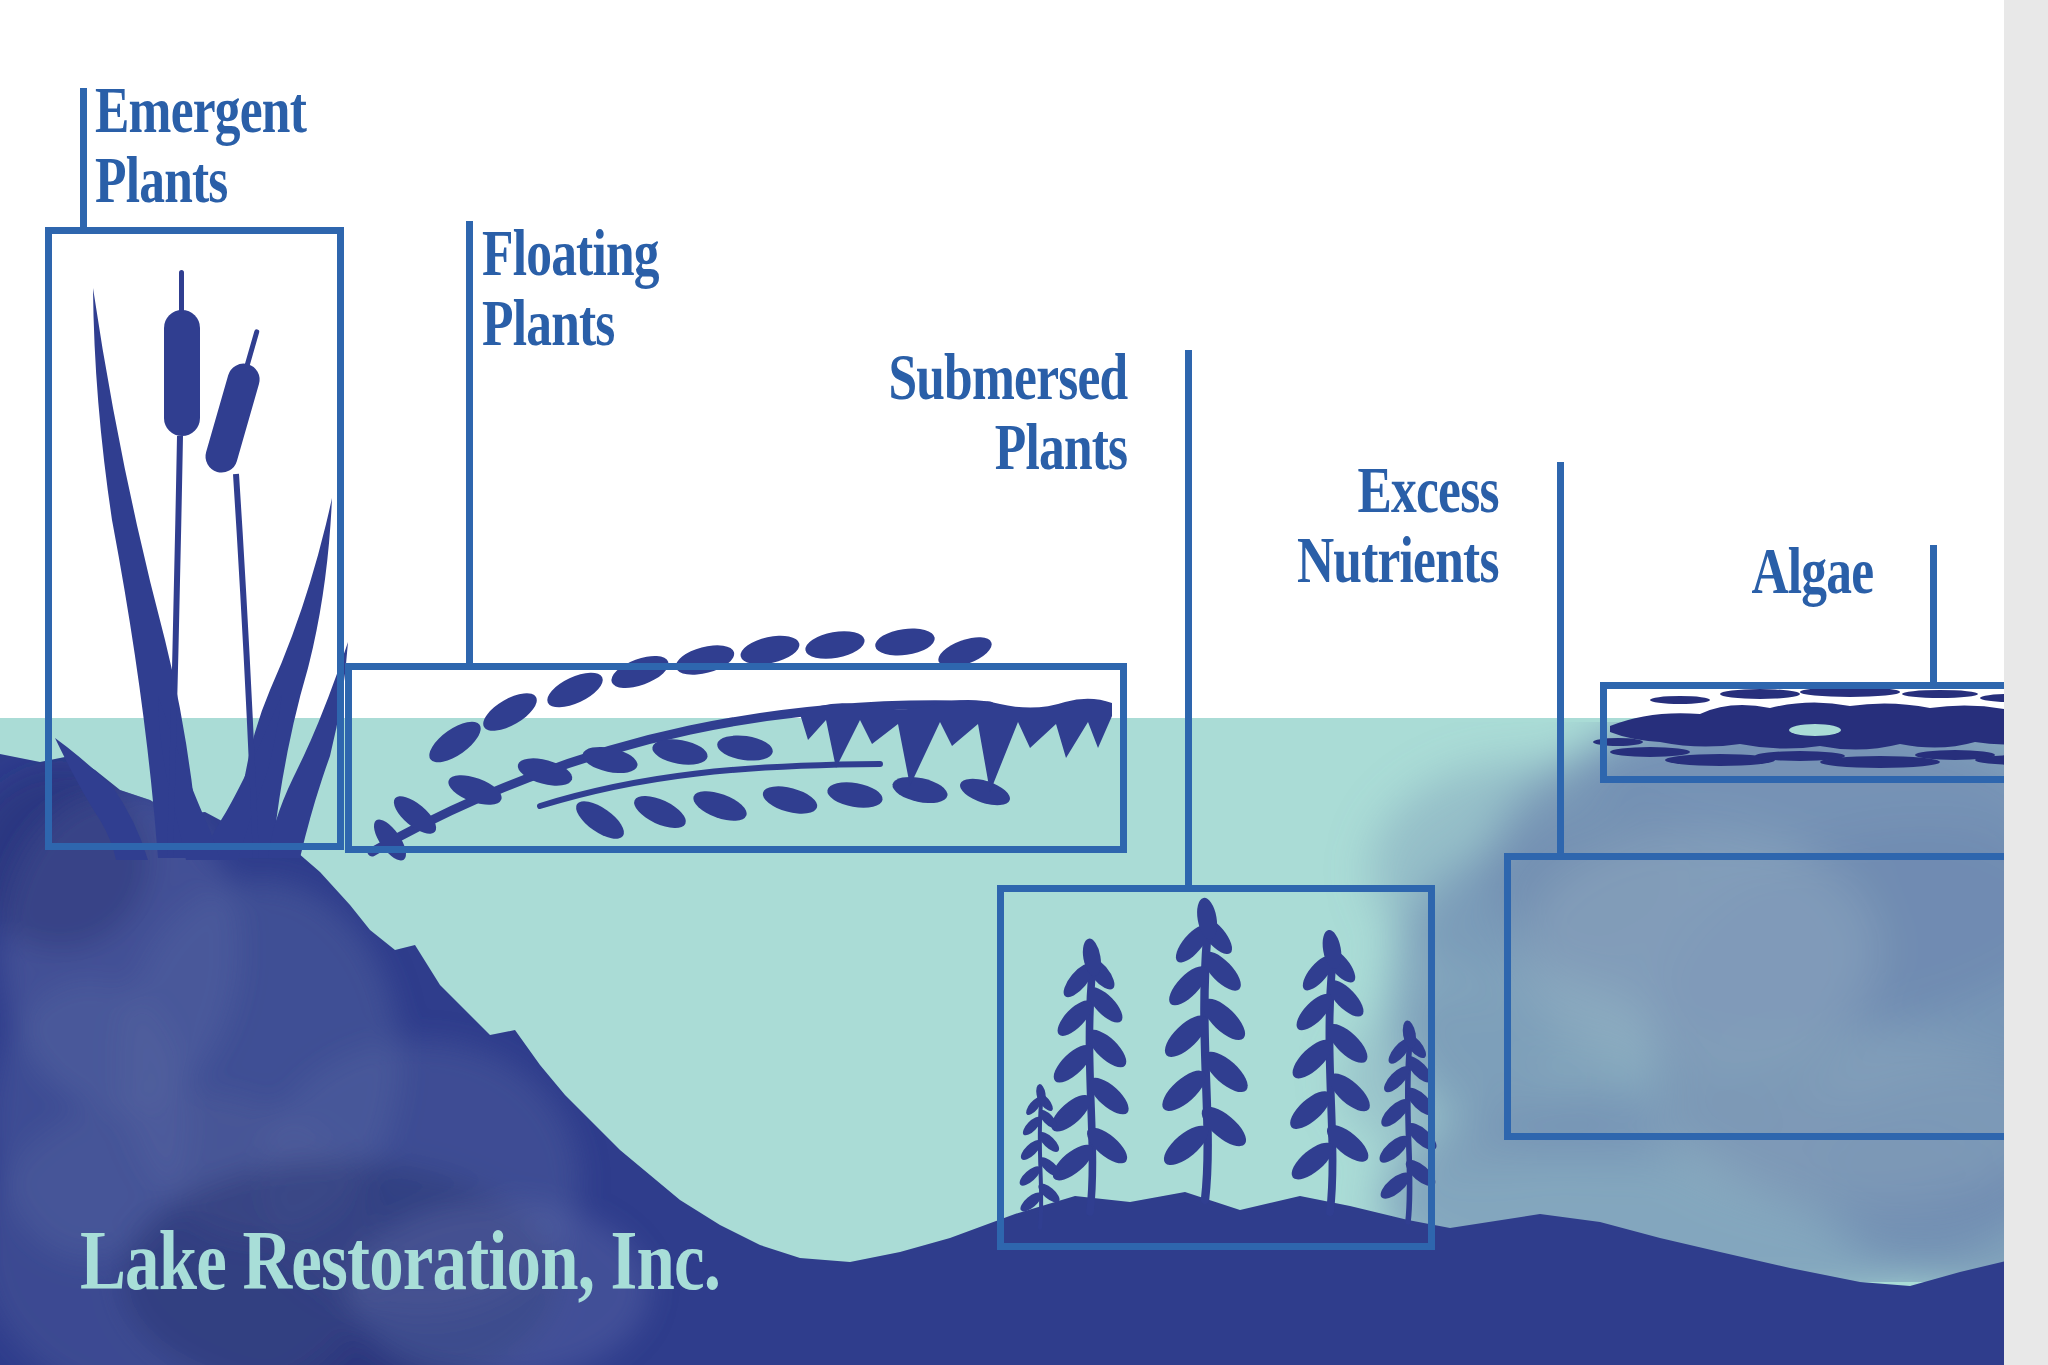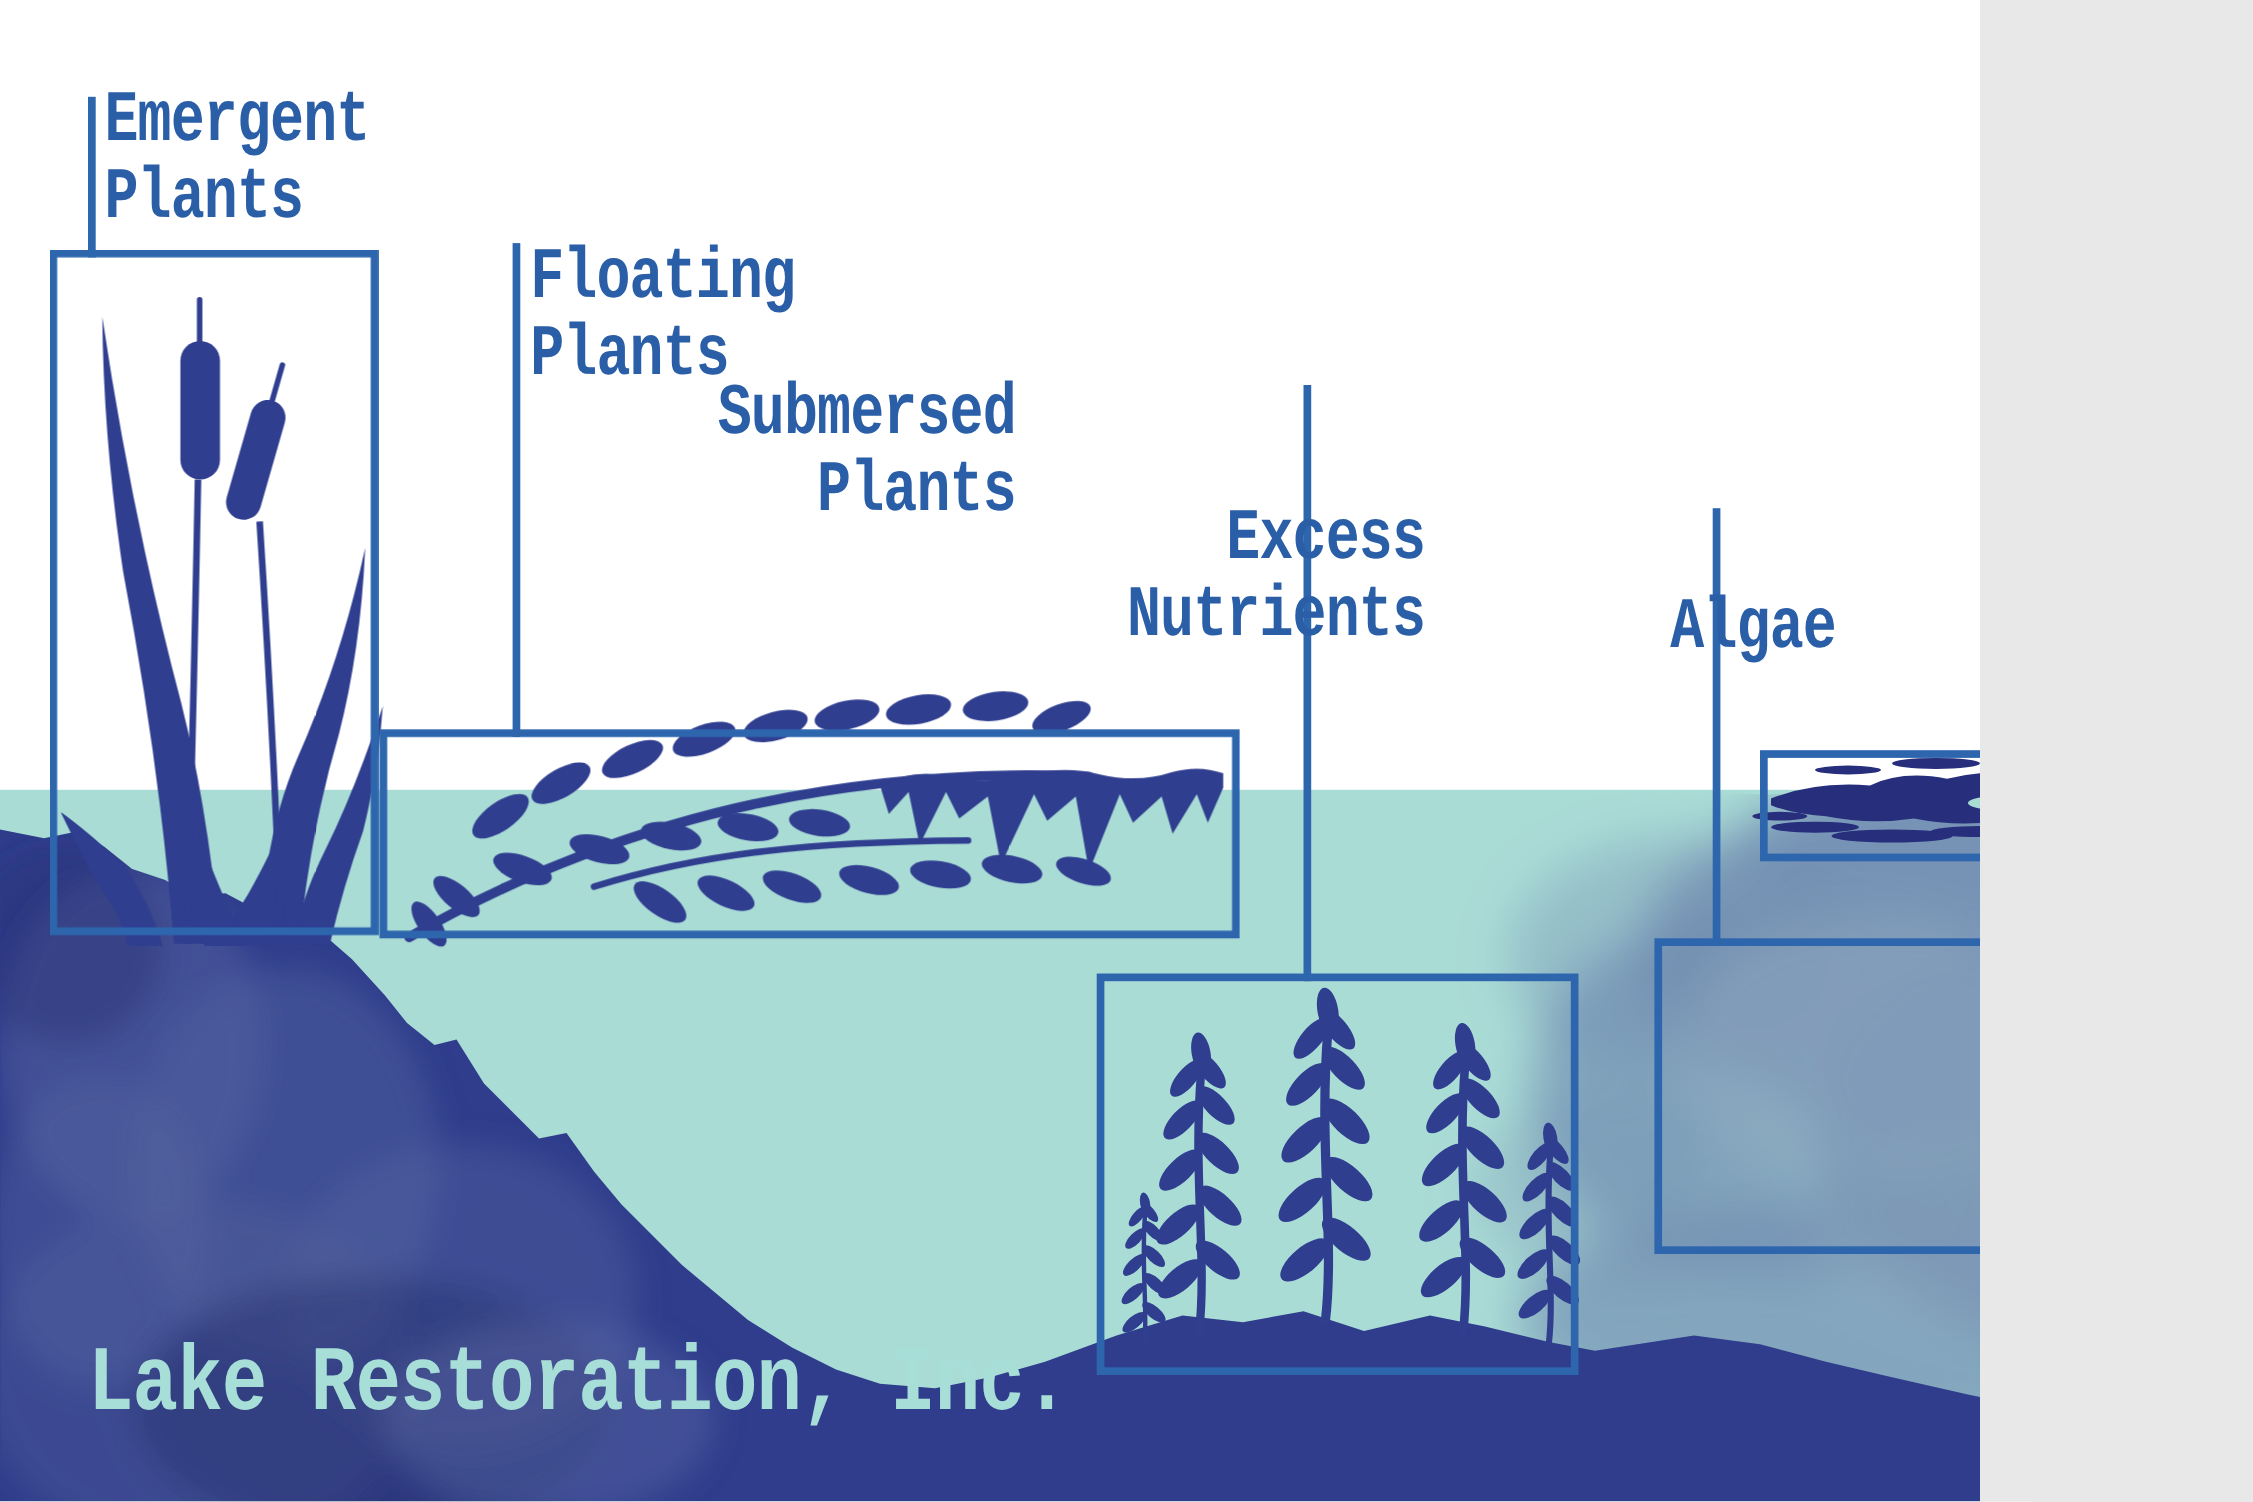--- a/index.html
+++ b/index.html
@@ -3,23 +3,23 @@
 <meta charset="utf-8">
 <style>
   :root{
     --label-blue:#2a5fa8; --line-blue:#2e66ae; --plant-navy:#303e90;
     --algae-navy:#272f7c; --shore-navy:#2f3d8c; --shore-light:#55649f;
     --water-teal:#aadcd6; --plume-slate:#6f8ab0; --plume-light:#8fa9bf;
     --logo-teal:#a8ded8; --background:#ffffff;
   }
   html,body{margin:0;padding:0;background:#e8e8e8;}
   .stage{
-    position:relative; width:1800px; height:1365px; overflow:hidden;
+    position:relative; width:2004px; height:1365px; overflow:hidden;
     background:var(--background);
-    font-family:Liberation Mono, monospace;
+    font-family:Liberation Serif, serif;
   }
   .scene{position:absolute;left:0;top:0;}
   
   .cbox{position:absolute;border:7px solid var(--line-blue);box-sizing:border-box;background:transparent;}
   
   .tick{position:absolute;width:7px;background:var(--line-blue);}
   
   .lbl{
     position:absolute; color:var(--label-blue); font-weight:bold;
     font-size:66px; line-height:1.06; letter-spacing:-1px; white-space:nowrap;

